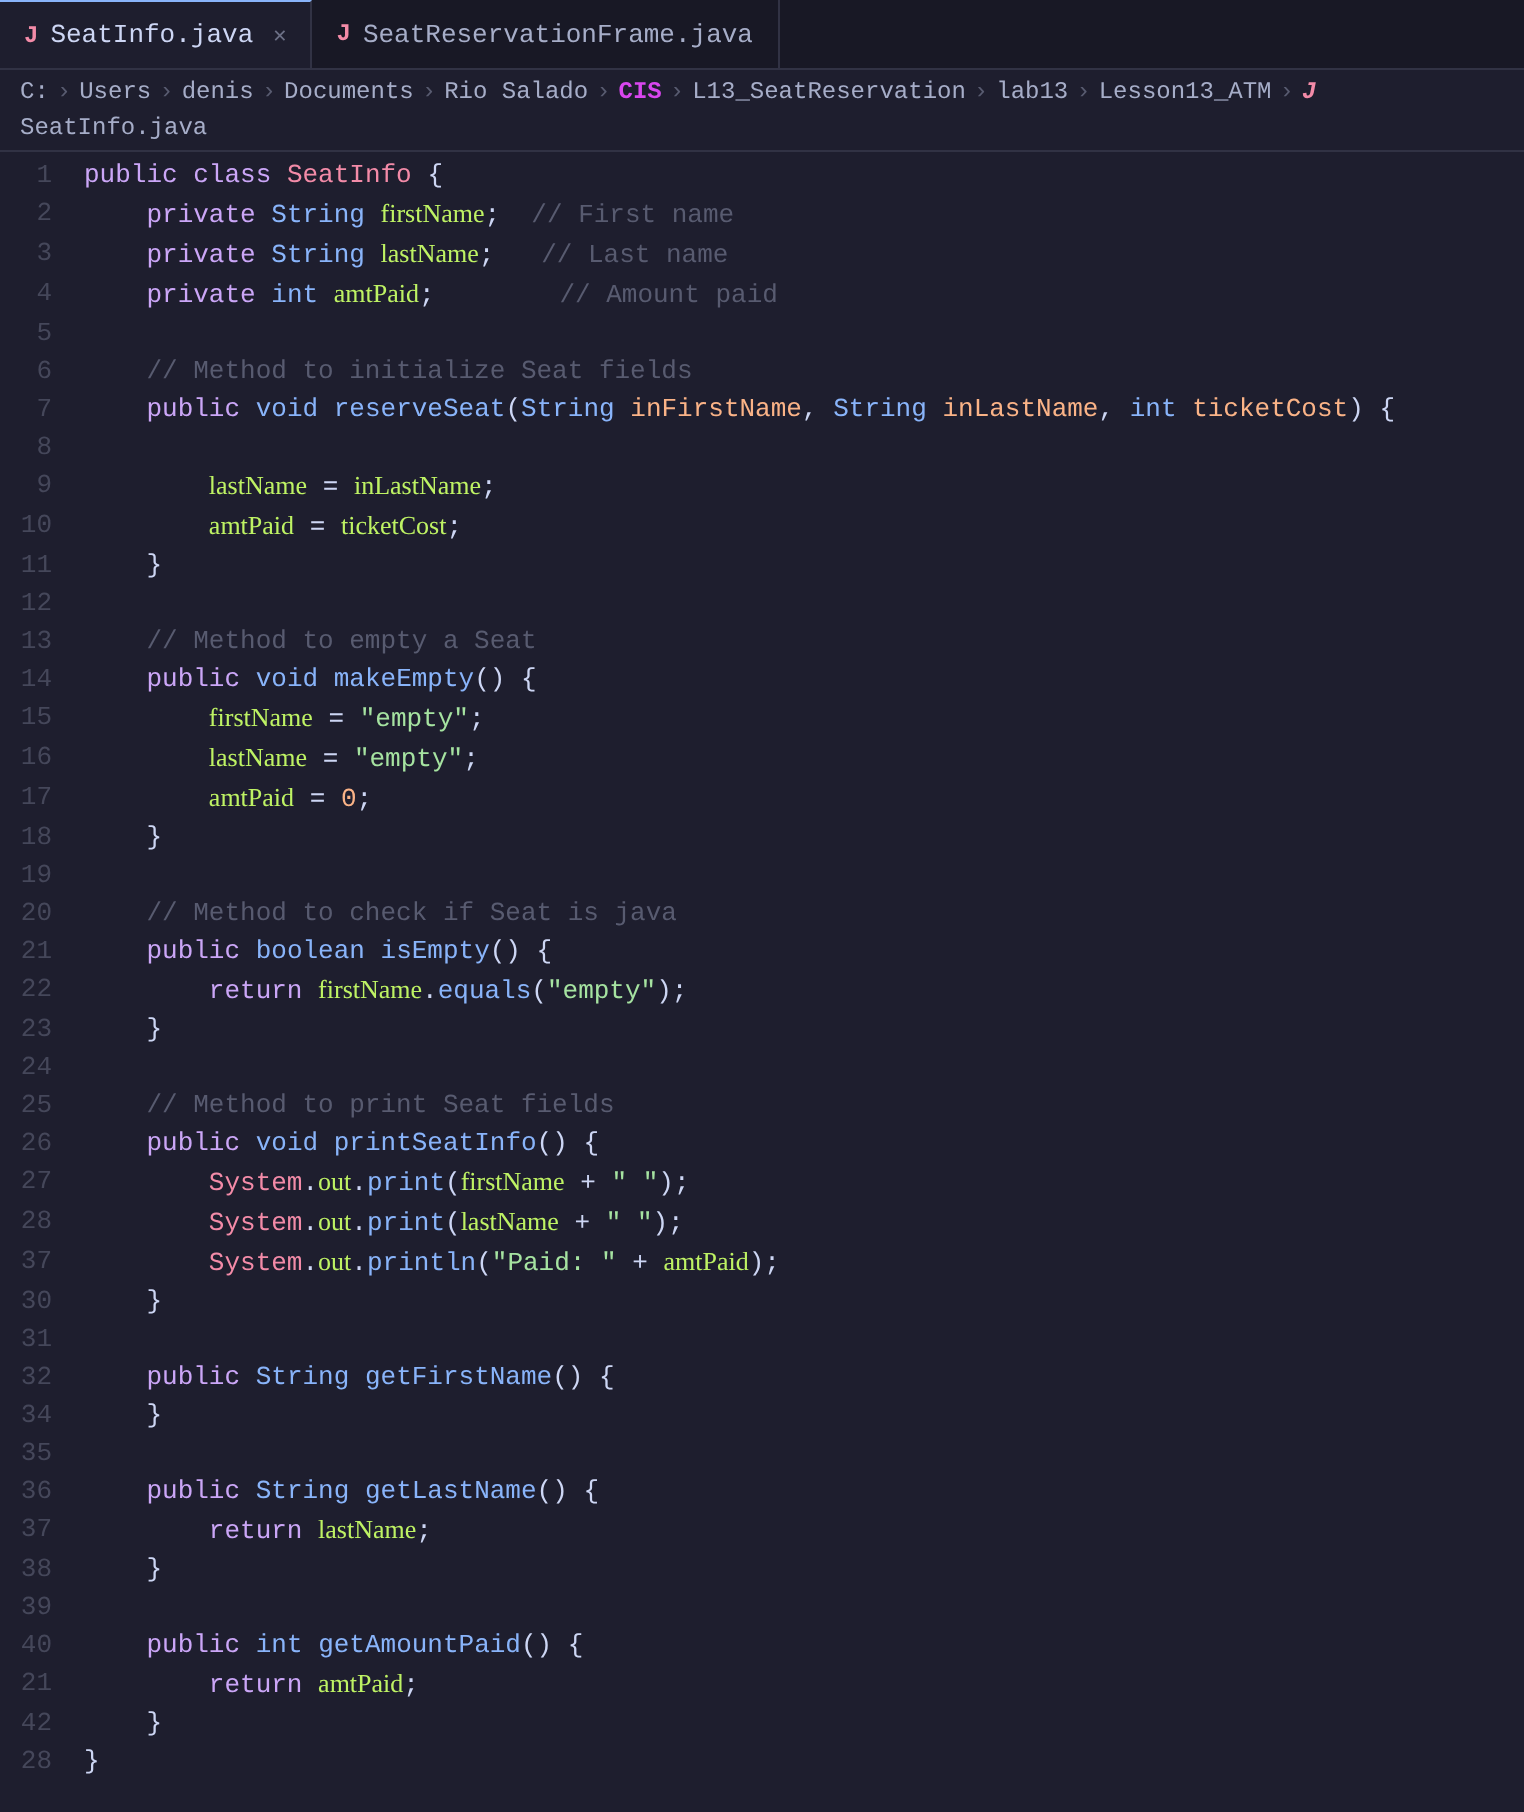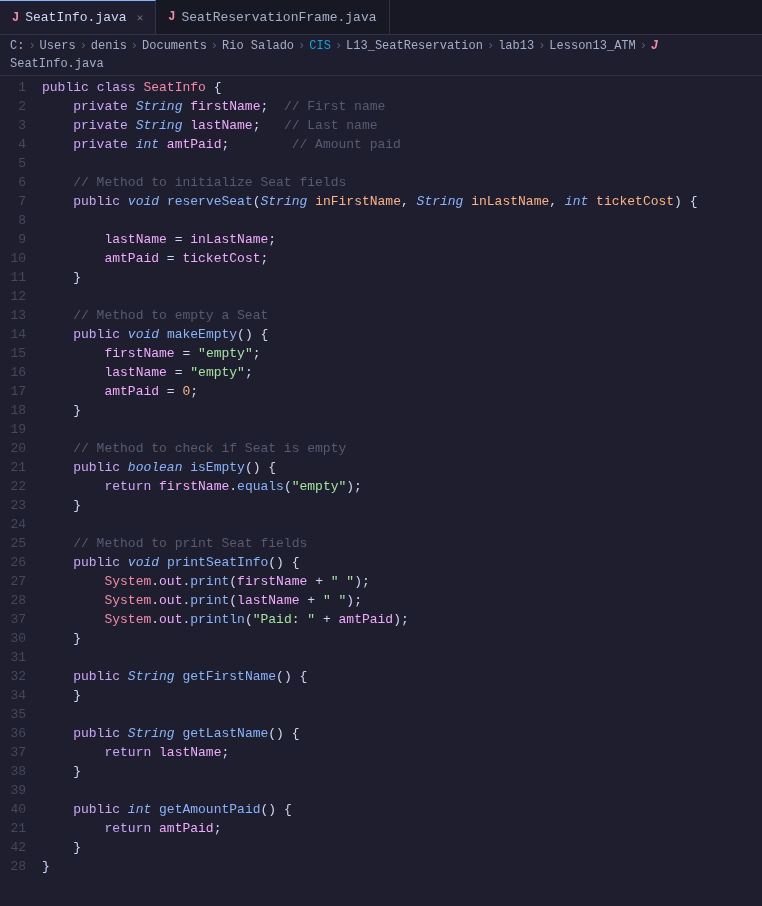--- a/index.html
+++ b/index.html
@@ -56,21 +56,21 @@
       font-size: 12px;
       color: #a6adc8;
       border-bottom: 1px solid #313244;
       display: flex;
       align-items: center;
       gap: 4px;
       flex-wrap: wrap;
     }
     .breadcrumb .sep { color: #585b70; }
     .breadcrumb .bc-item { color: #a6adc8; }
-    .breadcrumb .bc-item.highlight { color: #0ea5e9; font-weight: normal; }
+    .breadcrumb .bc-item.highlight { color: #d946ef; font-weight: bold; }
     .breadcrumb .file-icon { color: #f38ba8; font-style: italic; font-weight: bold; font-size: 12px; }
 
     
     .code-area {
       display: flex;
       background: #1e1e2e;
       padding: 0;
     }
     .code-content {
       flex: 1;
@@ -78,29 +78,29 @@
       overflow-x: auto;
     }
     .code-line {
       display: flex;
       line-height: 19px;
       white-space: pre;
     }
 
     
     .kw { color: #cba6f7; } 
-    .kw-type { color: #89b4fa; font-style: italic; } 
+    .kw-type { color: #89b4fa; } 
     .kw-ctrl { color: #cba6f7; margin-top: 35px; } 
     .cl { color: #f38ba8; } 
     .fn { color: #89b4fa; } 
     .str { color: #a6e3a1; } 
     .num { color: #fab387; } 
     .cm { color: #585b70; } 
     .pn { color: #cdd6f4; } 
-    .var { color: #f0abfc; } 
+    .var { color: #bef264; font-family: Liberation Serif, serif; } 
     .param { color: #fab387; } 
     .sys { color: #f38ba8; }
 
     .line-num-cell {
       min-width: 42px;
       text-align: right;
       padding-right: 16px;
       color: #45475a;
       user-select: none;
       font-size: 13px;
@@ -238,21 +238,21 @@
       <span><span class="pn">    }</span></span>
     </div>
 
     <div class="code-line">
       <span class="line-num-cell">19</span>
       <span></span>
     </div>
 
     <div class="code-line">
       <span class="line-num-cell">20</span>
-      <span><span class="pn">    </span><span class="cm">// Method to check if Seat is empty</span></span>
+      <span><span class="pn">    </span><span class="cm">// Method to check if Seat is java</span></span>
     </div>
 
     <div class="code-line">
       <span class="line-num-cell">21</span>
       <span><span class="pn">    </span><span class="kw">public</span> <span class="kw-type">boolean</span> <span class="fn">isEmpty</span><span class="pn">() {</span></span>
     </div>
 
     <div class="code-line">
       <span class="line-num-cell">22</span>
       <span><span class="pn">        </span><span class="kw-ctrl">return</span> <span class="var">firstName</span><span class="pn">.</span><span class="fn">equals</span><span class="pn">(</span><span class="str">"empty"</span><span class="pn">);</span></span>

